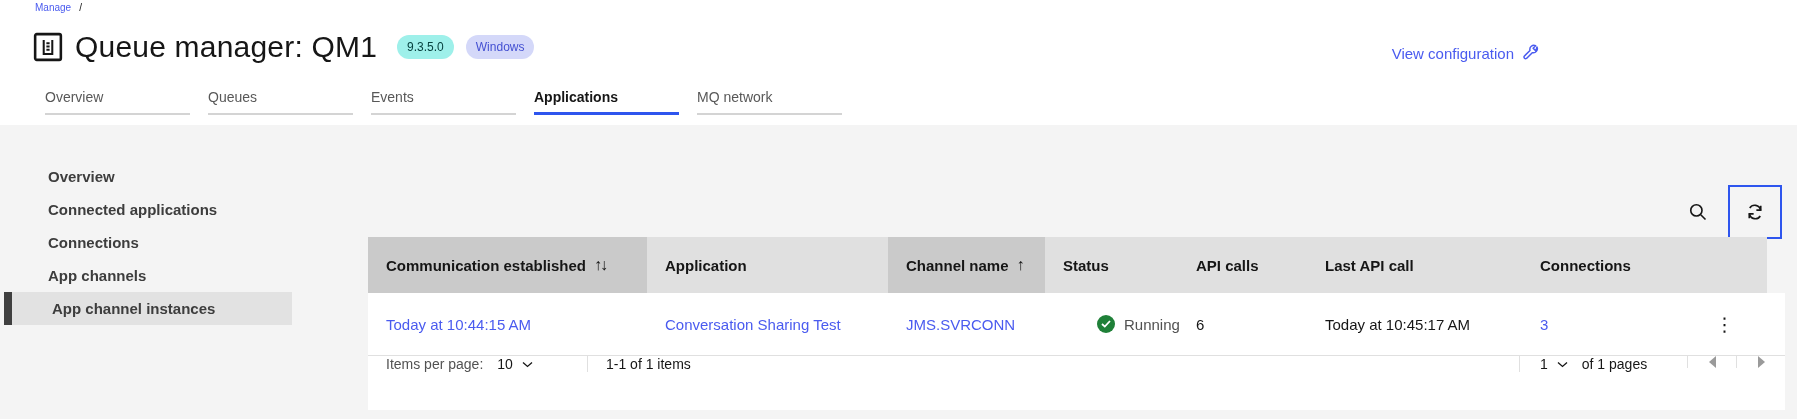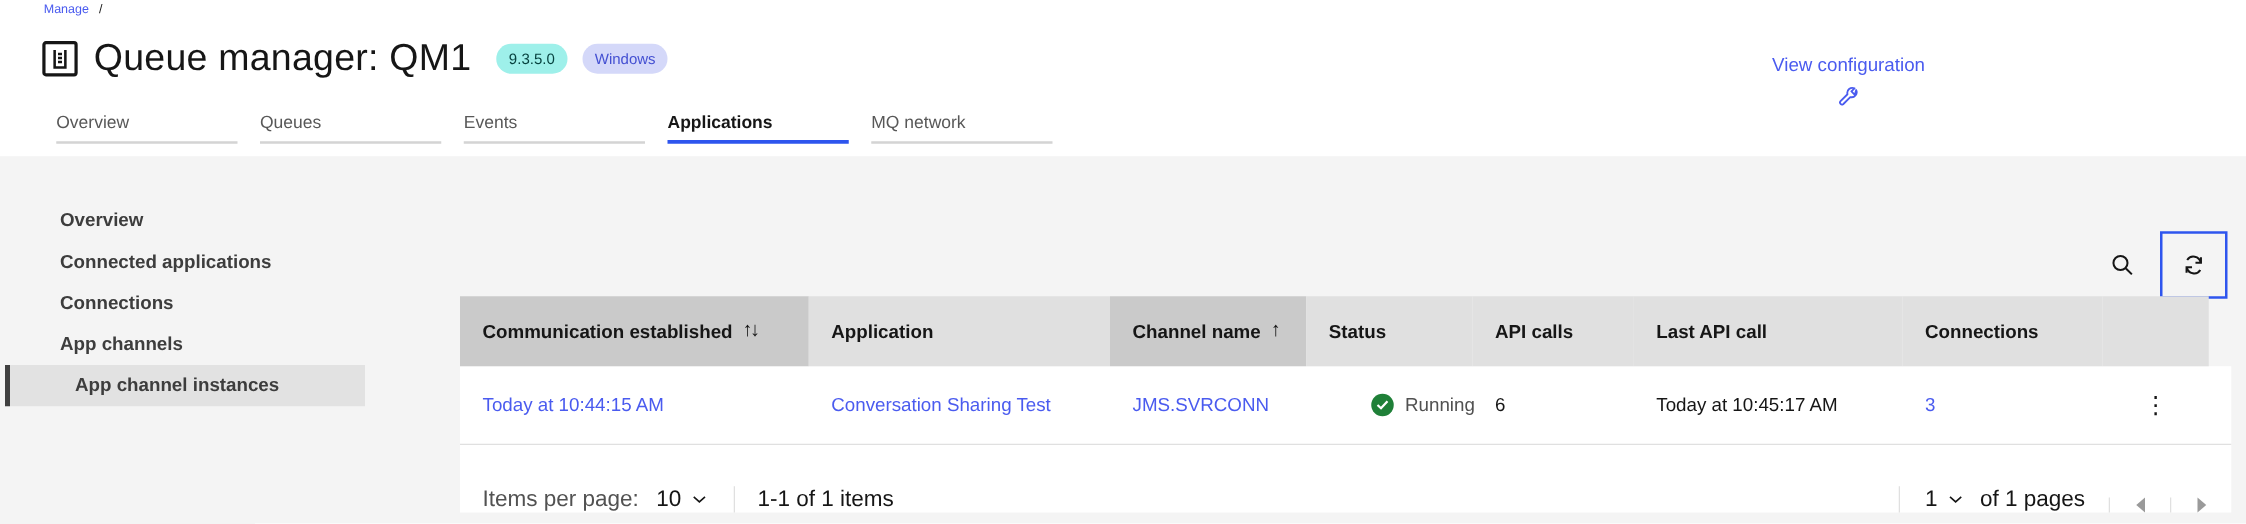--- a/index.html
+++ b/index.html
@@ -14,38 +14,38 @@
 
   .title-row { position:absolute; left:33px; top:30px; display:flex; align-items:center; gap:12px; }
   .qm-icon { width:30px; height:30px; flex:0 0 auto; }
   .page-title { font-size:30px; font-weight:300; letter-spacing:0.2px; color:#161616; }
   .badges { display:flex; gap:12px; margin-left:8px; }
   .badge { font-size:12px; line-height:1; padding:6px 10px; border-radius:12px; white-space:nowrap; }
   .badge.teal { background:#9ef0ea; color:#07423f; }
   .badge.purple { background:#d4d8f9; color:#4450d2; }
 
   .view-config { position:absolute; top:44px; right:257px; display:flex; align-items:center; gap:8px;
-                 color:#4a5bef; font-size:15px; cursor:pointer;flex-direction:column; }
+                 color:#4a5bef; font-size:15px; cursor:pointer; }
   .view-config svg { display:block; }
 
   
   .tabs { position:absolute; left:45px; top:84px; display:flex; gap:18px; }
   .tab { width:145px; height:31px; font-size:14px; color:#585858; border-bottom:2px solid #d4d4d4;
          display:flex; align-items:flex-start; cursor:pointer; }
   .tab span { padding-top:5px; }
   .tab.active { color:#161616; font-weight:700; border-bottom:3px solid #2e55ee; }
 
   
   .content { position:absolute; left:0; top:125px; width:1797px; height:294px; background:#f4f4f4; }
 
   
   .sidebar { position:absolute; left:0; top:35px; width:292px; }
   .side-item { height:33px; width:292px; padding-left:48px; display:flex; align-items:center;
                font-size:15px; font-weight:600; color:#3d3d3d; cursor:pointer; }
-  .side-item.active { background:#e2e2e2; border-left:4px solid #404040; padding-left:52px; margin-left:4px; width:288px; }
+  .side-item.active { background:#e2e2e2; border-left:8px solid #404040; padding-left:40px; margin-left:4px; width:288px; }
 
   
   .btn-search { position:absolute; left:1674px; top:63px; width:48px; height:48px; border:none; background:transparent;
                 display:flex; align-items:center; justify-content:center; cursor:pointer; }
   .btn-refresh { position:absolute; left:1728px; top:60px; width:54px; height:54px; background:transparent;
                  border:2px solid #2e55ee; display:flex; align-items:center; justify-content:center; cursor:pointer; }
 
   
   .table { position:absolute; left:368px; top:112px; width:1417px; }
   .thead { display:flex; height:56px; }
@@ -59,21 +59,21 @@
   .c1{width:279px}.c2{width:241px}.c3{width:157px}.c4{width:133px}.c5{width:129px}.c6{width:215px}.c7{width:160px}
   .c8{width:85px; justify-content:center; padding-left:0;}
   .status-wrap { display:flex; align-items:center; gap:9px;margin-left:34px; }
   .status-dot { width:18px; height:18px; border-radius:50%; background:#1f8038; display:flex; align-items:center;
                 justify-content:center; }
   .status-dot svg { display:block; }
   .status-label { color:#515151; }
   .kebab { font-size:19px; color:#161616; cursor:pointer; line-height:1; padding:6px; background:none; border:none; }
 
   
-  .pagination { display:flex; height:54px; background:#ffffff; font-size:18px; color:#161616; align-items:flex-end; }
+  .pagination { display:flex; height:54px; background:#ffffff; font-size:14px; color:#161616; align-items:flex-start; }
   .pg-left { width:220px; display:flex; align-items:center; padding-left:18px; gap:14px; border-right:1px solid #e0e0e0; }
   .pg-label { color:#525252; }
   .pg-select { display:flex; align-items:center; gap:9px; cursor:pointer; }
   .pg-range { flex:1; display:flex; align-items:center; padding-left:18px; }
   .pg-pages { width:168px; border-left:1px solid #e0e0e0; display:flex; align-items:center; padding-left:20px; gap:14px; }
   .pg-btn { width:49px; border-left:1px solid #e0e0e0; background:none; display:flex; align-items:center;
             justify-content:center; cursor:default; border-top:none; border-bottom:none; border-right:none; }
   .caret { width:0; height:0; border-top:6px solid transparent; border-bottom:6px solid transparent; }
   .caret.left  { border-right:7px solid #9a9a9a; }
   .caret.right { border-left:7px solid #9a9a9a; }

